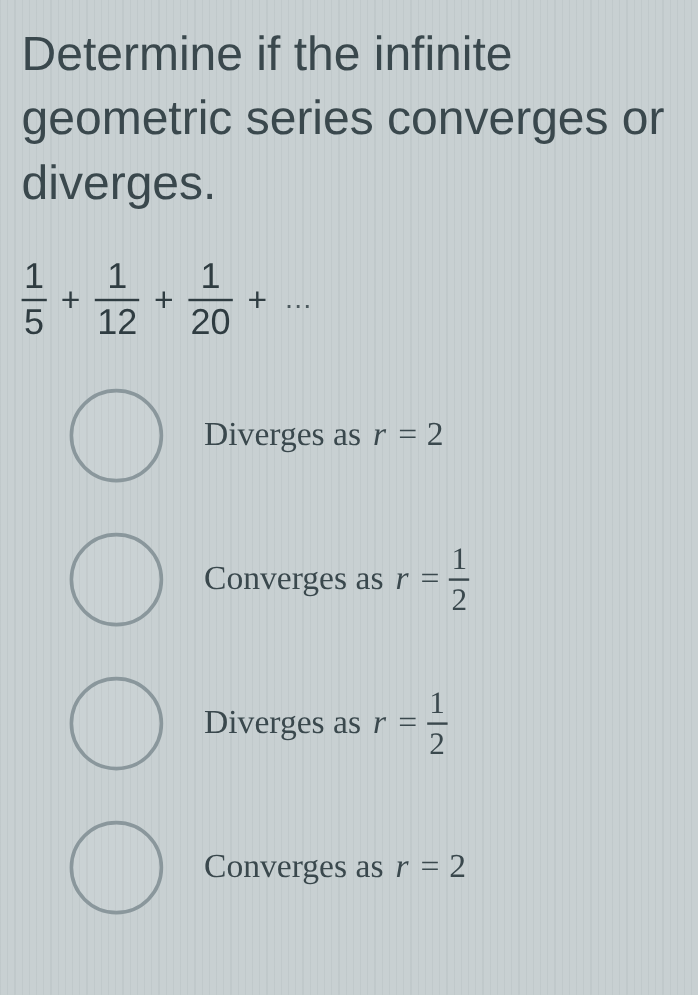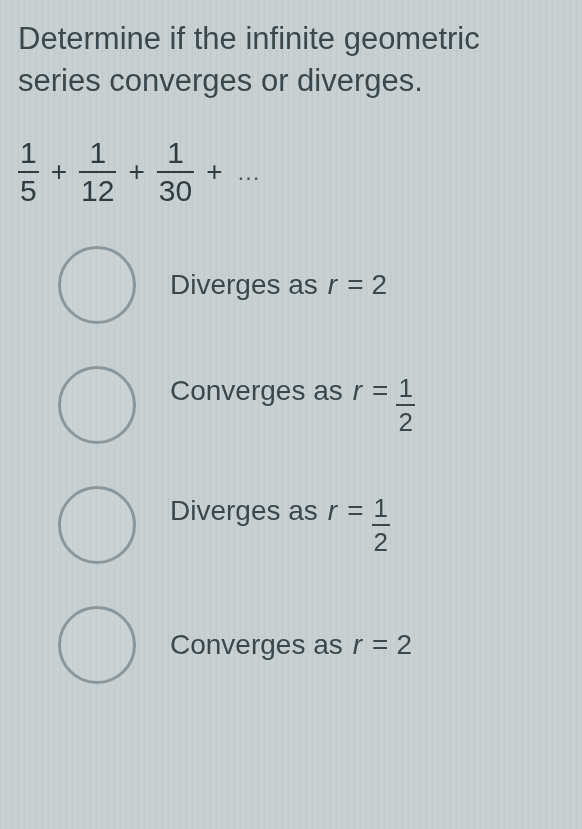--- a/index.html
+++ b/index.html
@@ -10,21 +10,21 @@
     background-image:
       repeating-linear-gradient(90deg,
         rgba(170,180,182,0.25) 0px,
         rgba(170,180,182,0.25) 1px,
         transparent 1px,
         transparent 6px);
     color: #3c4a4f;
     padding: 18px 12px 18px 18px;
   }
   .prompt {
-    font-size: 31px;
+    font-size: 40px;
     line-height: 1.35;
     margin-bottom: 36px;
     color: #3a484d;
   }
   .series {
     display: flex;
     align-items: center;
     font-size: 30px;
     color: #2f3c41;
     margin-bottom: 40px;
@@ -48,23 +48,24 @@
     width: 78px; height: 78px;
     border: 3px solid #8a979c;
     border-radius: 50%;
     flex: 0 0 78px;
     background: rgba(255,255,255,0.05);
   }
   .opt-text {
     font-size: 28px;
     color: #3a484d;
     display: flex;
-    align-items: flex-start;
+    align-items: center;
     gap: 8px;
     flex-wrap: nowrap;
+    font-family: Liberation Serif, serif;
   }
   .ital { font-style: italic; padding: 0 2px; }
   .opt-text .frac .num, .opt-text .frac .den { font-size: 26px; }
   .opt-text .frac .bar { background: #3a484d; }
 </style>
 </head>
 <body>
 
 <div class="prompt">Determine if the infinite geometric series converges or diverges.</div>
 
@@ -77,21 +78,21 @@
   <span class="plus">+</span>
   <span class="frac">
     <span class="num">1</span>
     <span class="bar"></span>
     <span class="den">12</span>
   </span>
   <span class="plus">+</span>
   <span class="frac">
     <span class="num">1</span>
     <span class="bar"></span>
-    <span class="den">30</span>
+    <span class="den">20</span>
   </span>
   <span class="plus">+</span>
   <span class="dots">…</span>
 </div>
 
 <div class="options">
 
   <div class="option">
     <div class="radio"></div>
     <div class="opt-text">

